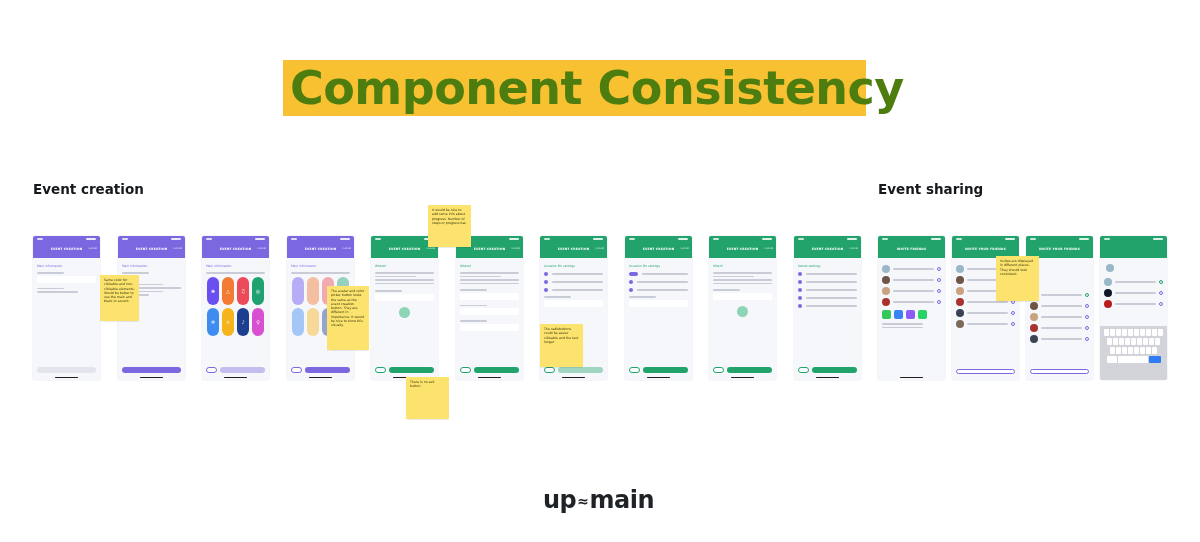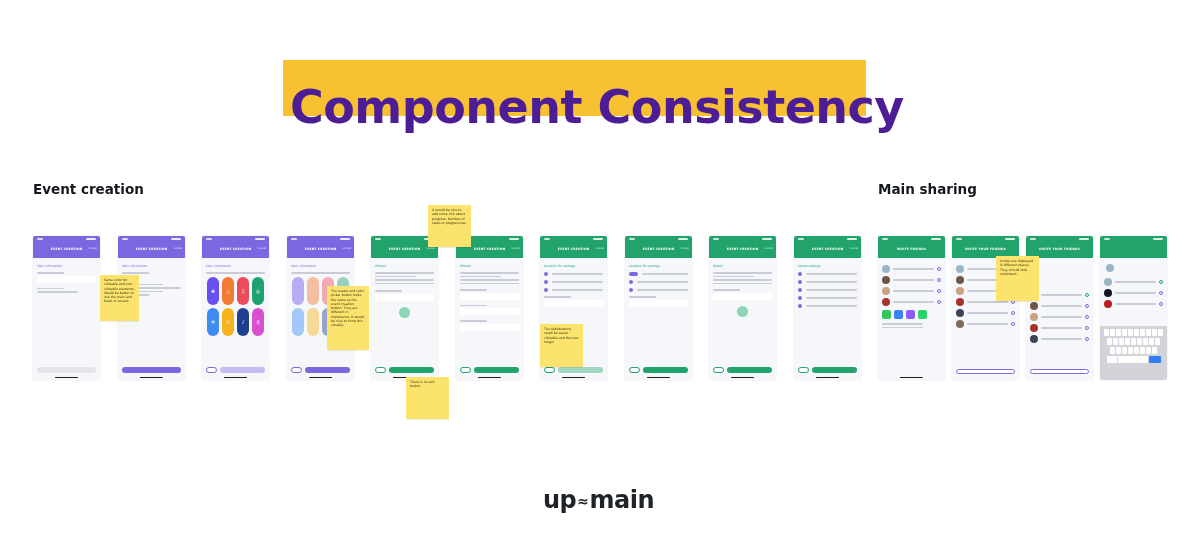--- a/index.html
+++ b/index.html
@@ -1,21 +1,21 @@
 <!DOCTYPE html>
 <html><head>
 <meta charset="utf-8">
 <style>
   * { box-sizing: border-box; margin: 0; padding: 0; }
   html, body { width: 1200px; height: 542px; background: #ffffff; overflow: hidden; }
   body { position: relative; font-family: "DejaVu Sans", sans-serif; color: #1f2327; }
 
   .title-wrap { position: absolute; left: 283px; top: 60px; height: 56px; }
   .title-bg { position: absolute; left: 0; top: 0; width: 583px; height: 56px; background: #f8c131; }
-  .title-text { position: relative; font-family: "DejaVu Sans", sans-serif; font-weight: bold; font-size: 46px; line-height: 56px; letter-spacing: -0.5px; color: #4c1d95; padding-left: 7px; white-space: nowrap; margin-top: 19px; }
+  .title-text { position: relative; font-family: "DejaVu Sans", sans-serif; font-weight: bold; font-size: 46px; line-height: 56px; letter-spacing: -0.5px; color: #4d7c0f; padding-left: 7px; white-space: nowrap; }
 
   .section-label { position: absolute; top: 181px; font-weight: bold; font-size: 13.5px; color: #15191d; }
 
   .phone { position: absolute; top: 236px; width: 67px; height: 144px; background: #f6f7fb; border-radius: 2px; overflow: hidden; box-shadow: 0 0 0 0.5px #eceef4; }
   .phone .hdr { height: 22px; position: relative; }
   .phone.purple .hdr { background: #7b68e1; }
   .phone.green .hdr { background: #21a36b; }
   .phone .status { position: absolute; top: 2px; left: 4px; right: 4px; height: 4px; display: flex; justify-content: space-between; }
   .phone .status i { display: block; width: 6px; height: 2px; background: rgba(255,255,255,.75); border-radius: 1px; }
   .phone .status b { display: block; width: 10px; height: 2px; background: rgba(255,255,255,.85); border-radius: 1px; }
@@ -66,21 +66,21 @@
 </style>
 </head>
 <body>
 
 <div class="title-wrap">
   <div class="title-bg"></div>
   <div class="title-text">Component Consistency</div>
 </div>
 
 <div class="section-label" style="left:33px">Event creation</div>
-<div class="section-label" style="left:878px">Main sharing</div>
+<div class="section-label" style="left:878px">Event sharing</div>
 
 <div class="phone purple" style="left:33px">
   <div class="hdr">
       <div class="status">
         <i></i>
         <b></b>
       </div>
     <div class="hdr-title">EVENT CREATION</div>
     <div class="hdr-cancel">Cancel</div>
     </div>

